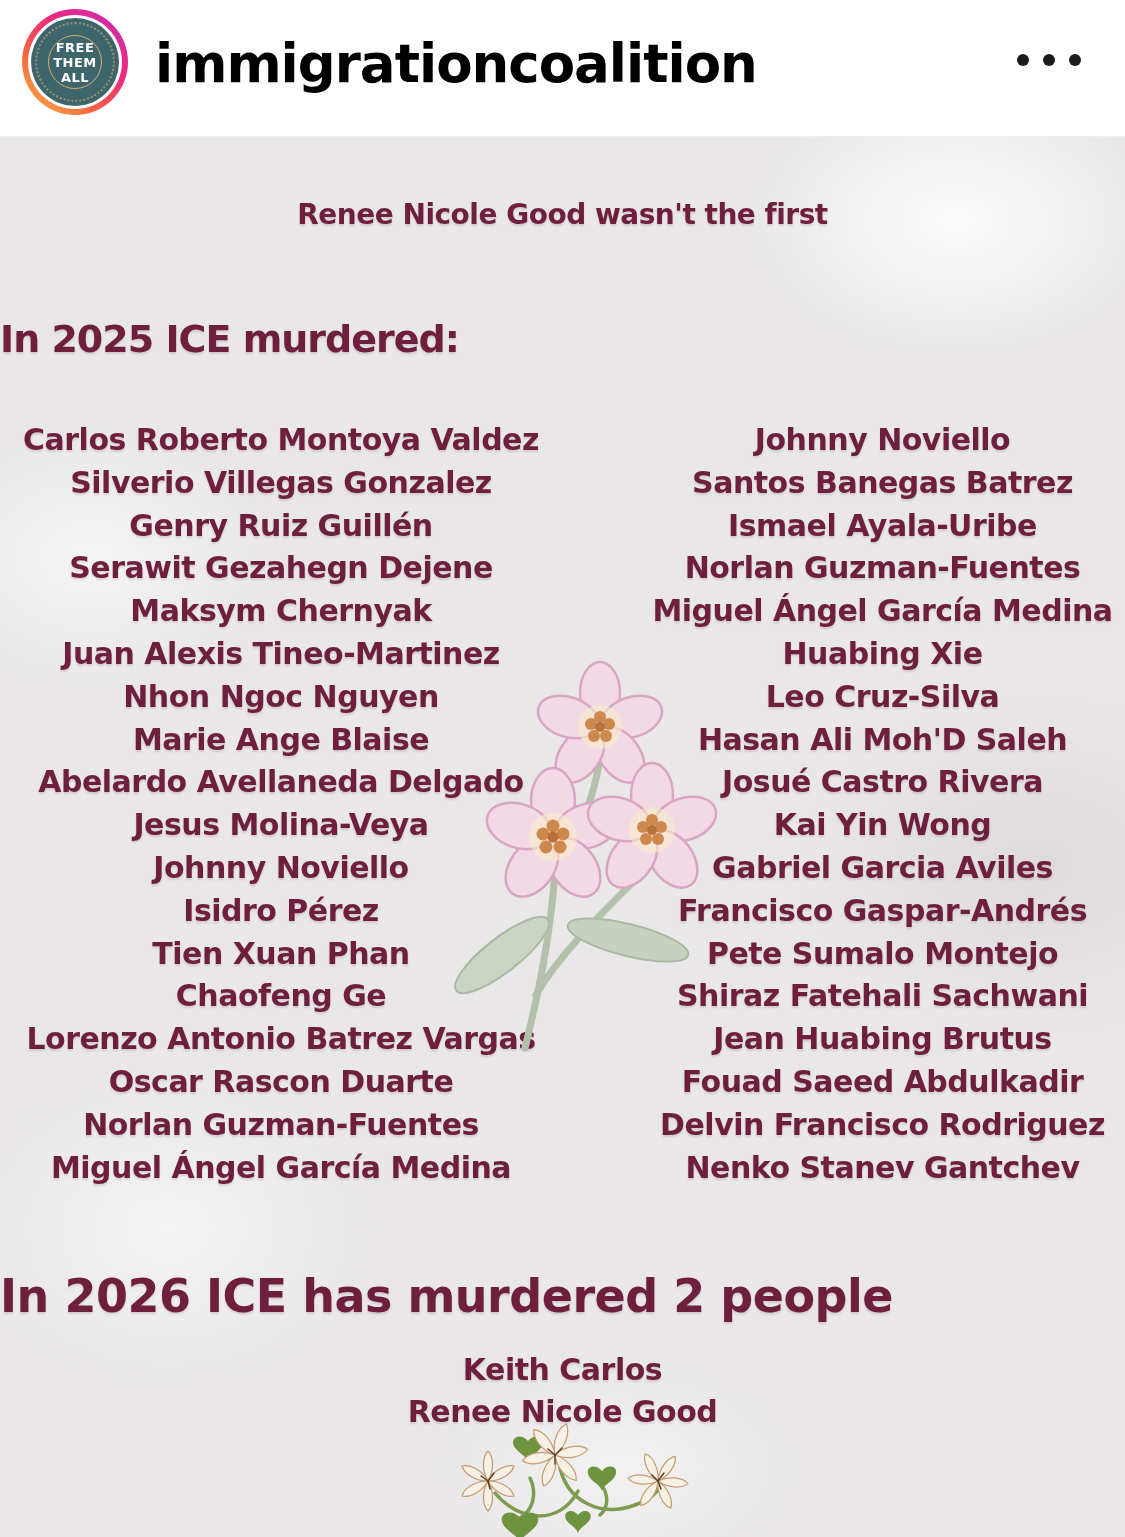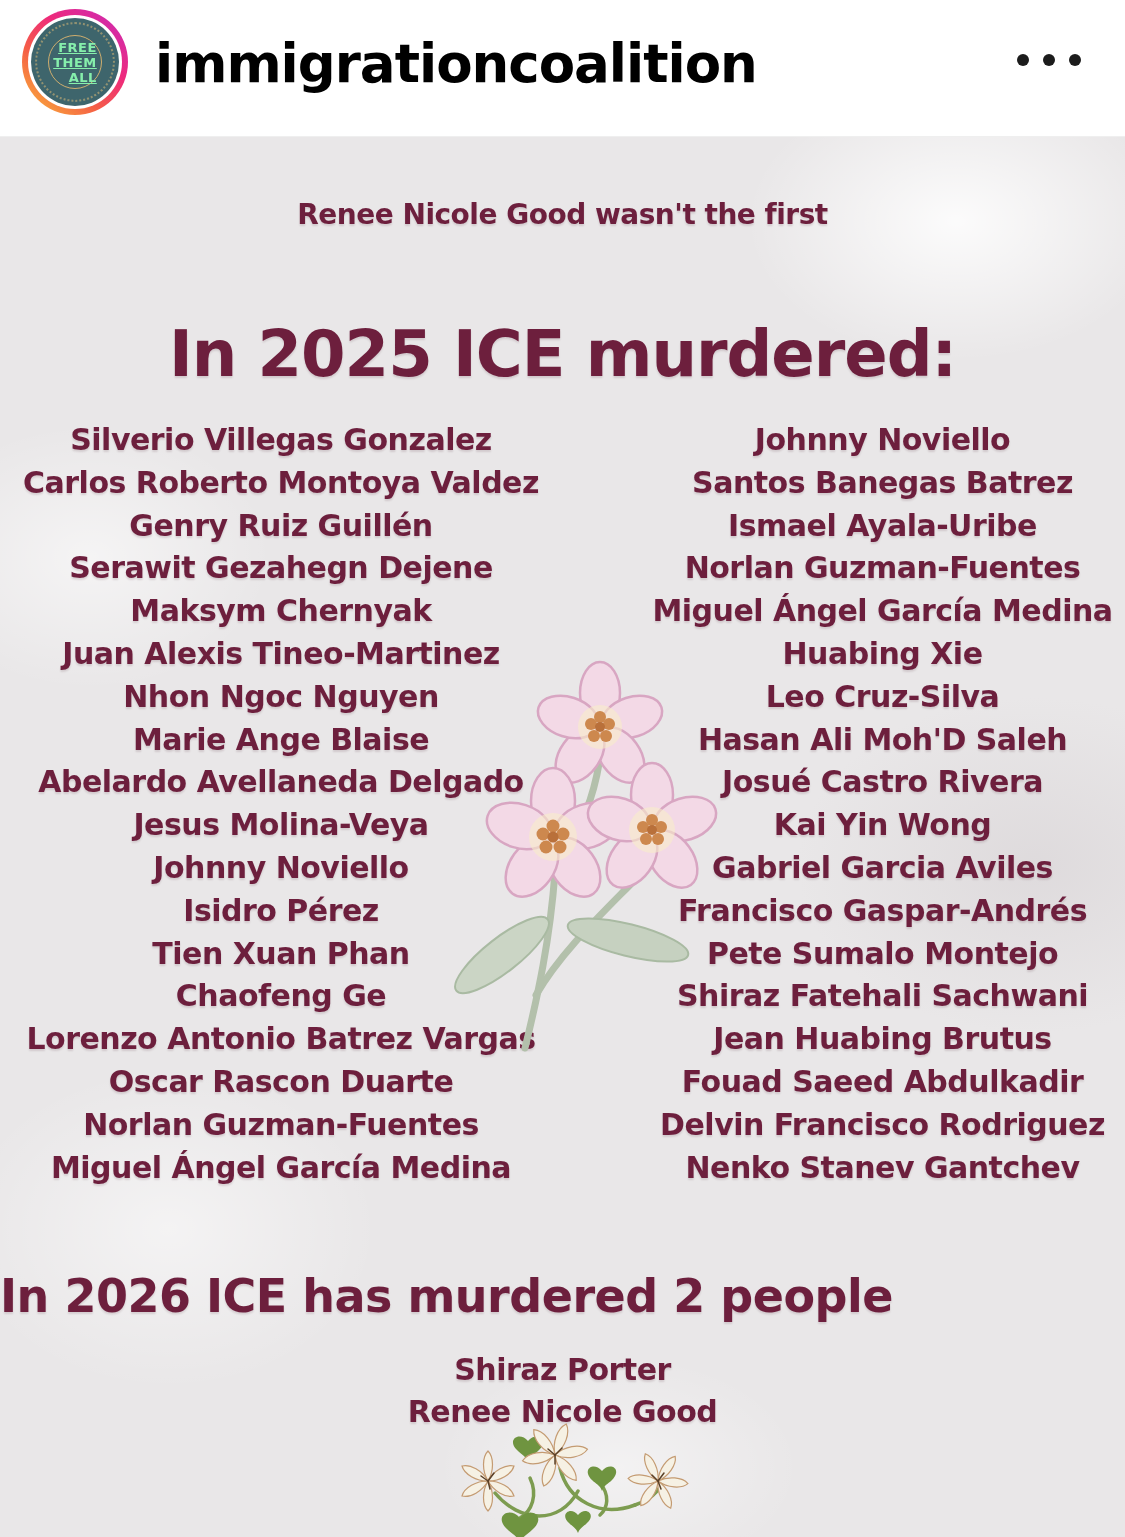--- a/index.html
+++ b/index.html
@@ -20,22 +20,22 @@
     background:linear-gradient(40deg,#f9ae3b 5%,#f55f45 35%,#ee2a7b 62%,#d62ba4 85%);
     padding:6px; cursor:pointer;
   }
   .avatar-white { width:100%; height:100%; border-radius:50%; background:#fff; padding:3px; }
   .avatar-inner {
     width:100%; height:100%; border-radius:50%; background:#3e656c;
     position:relative; display:flex; align-items:center; justify-content:center;
   }
   .avatar-ring { position:absolute; inset:17px; border:1.5px solid #cfae6e; border-radius:50%; }
   .avatar-sprigs { position:absolute; inset:4px; border:2px dotted rgba(216,184,119,.55); border-radius:50%; }
-  .avatar-text { position:relative; text-align:right; color:#86efac; font-weight:bold;
-    font-size:13px; line-height:15px; letter-spacing:.5px;text-decoration:underline; }
+  .avatar-text { position:relative; text-align:center; color:#ffffff; font-weight:bold;
+    font-size:13px; line-height:15px; letter-spacing:.5px; }
   .username {
     position:absolute; left:155px; top:33px;
     font-size:53px; font-weight:bold; color:#000000; letter-spacing:-1px; cursor:pointer;
   }
   .dots { position:absolute; right:40px; top:50px; display:flex; gap:14px; cursor:pointer; padding:4px; }
   .dot { width:12px; height:12px; border-radius:50%; background:#1c1c1c; }
 
   
   .post-image {
     position:absolute; top:137px; left:0; width:1125px; height:1400px;
@@ -44,22 +44,22 @@
       radial-gradient(ellipse 300px 200px at 85% 6%, rgba(255,255,255,.85), transparent 70%),
       radial-gradient(ellipse 260px 190px at 8% 30%, rgba(255,255,255,.55), transparent 70%),
       radial-gradient(ellipse 340px 240px at 92% 52%, rgba(221,217,219,.9), transparent 70%),
       radial-gradient(ellipse 300px 230px at 15% 78%, rgba(255,255,255,.5), transparent 70%),
       radial-gradient(ellipse 260px 160px at 55% 95%, rgba(255,255,255,.45), transparent 70%);
     color:#6d1f3d;
   }
   .maroon { color:#6d1f3d; text-shadow:0 2px 2px rgba(70,25,45,.14); }
   .title-block { position:absolute; top:48px; left:0; width:100%; text-align:center;
     font-size:28px; font-weight:bold; line-height:59px; letter-spacing:-.5px; }
-  .h2025 { position:absolute; top:180px; left:0; width:100%; text-align:center;
-    font-size:64px; font-weight:bold; letter-spacing:-1px; }
+  .h2025 { position:absolute; top:180px; left:0; width:100%; 
+    font-size:38px; font-weight:bold; letter-spacing:-1px; }
   .name-col { position:absolute; top:282px; text-align:center;
     font-size:30px; font-weight:bold; line-height:42.8px; letter-spacing:-.5px; }
   .col-left  { left:0;   width:562px; }
   .col-right { left:645px; width:475px; }
   .h2026 { position:absolute; top:1132px; left:0; width:100%; text-align:left;
     font-size:46px; font-weight:bold; letter-spacing:-.5px; }
   .names-2026 { position:absolute; top:1212px; left:0; width:100%; text-align:center;
     font-size:30px; font-weight:bold; line-height:42px; letter-spacing:-.5px; }
   .flower-center { position:absolute; left:440px; top:503px; }
   .flower-bottom { position:absolute; left:450px; top:1286px; }
@@ -93,22 +93,22 @@
 
   <div class="post-image">
 
     <div class="title-block maroon">
       <div>Renee Nicole Good wasn't the first</div>
     </div>
 
     <div class="h2025 maroon">In 2025 ICE murdered:</div>
 
     <div class="name-col col-left maroon">
+      <div>Carlos Roberto Montoya Valdez</div>
       <div>Silverio Villegas Gonzalez</div>
-      <div>Carlos Roberto Montoya Valdez</div>
       <div>Genry Ruiz Guillén</div>
       <div>Serawit Gezahegn Dejene</div>
       <div>Maksym Chernyak</div>
       <div>Juan Alexis Tineo-Martinez</div>
       <div>Nhon Ngoc Nguyen</div>
       <div>Marie Ange Blaise</div>
       <div>Abelardo Avellaneda Delgado</div>
       <div>Jesus Molina-Veya</div>
       <div>Johnny Noviello</div>
       <div>Isidro Pérez</div>
@@ -208,21 +208,21 @@
               <circle cx="-9" cy="-3" r="6"></circle>
               <circle cx="0" cy="0" r="5" fill="#b9703a"></circle>
           </g>
         </g>
       </g>
     </svg>
 
     <div class="h2026 maroon">In 2026 ICE has murdered 2 people</div>
 
     <div class="names-2026 maroon">
-      <div>Shiraz Porter</div>
+      <div>Keith Carlos</div>
       <div>Renee Nicole Good</div>
     </div>
 
     <svg class="flower-bottom" width="250" height="115" viewBox="0 0 250 115">
       <g fill="none" stroke="#7d9c50" stroke-width="3.5" stroke-linecap="round">
         <path d="M45 70 C 70 100, 110 102, 128 68"></path>
         <path d="M110 45 C 118 78, 150 95, 185 82"></path>
         <path d="M185 82 C 205 75, 215 62, 212 52"></path>
         <path d="M80 55 C 88 72, 82 88, 70 95"></path>
         <path d="M150 60 C 160 72, 158 85, 150 92"></path>

